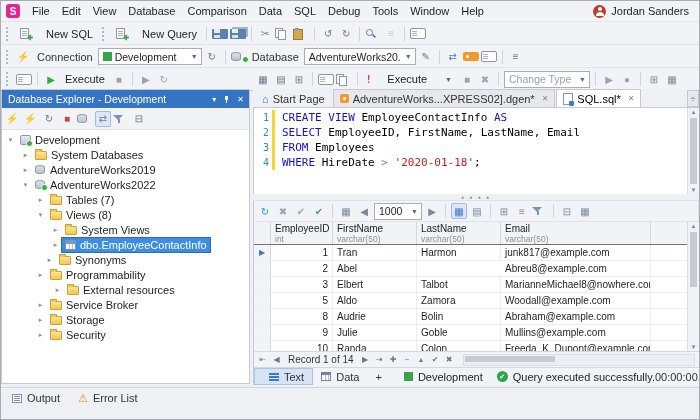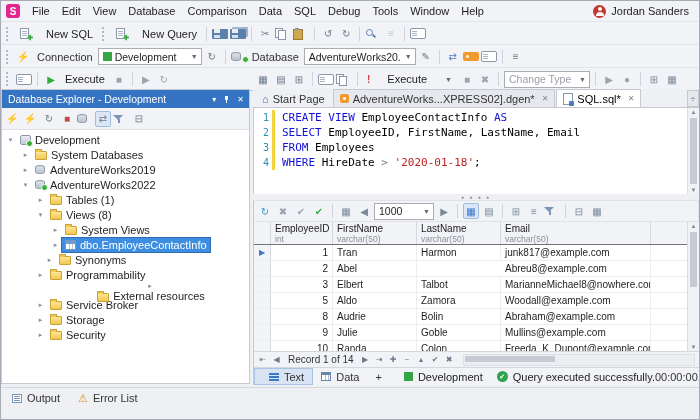--- a/index.html
+++ b/index.html
@@ -323,21 +323,21 @@
           <span class="expander">▾</span>
           <span class="row-content">
             <span class="tree-icon ic-db online"></span>
             <span class="tree-label">AdventureWorks2022</span>
           </span>
         </div>
         <div class="tree-row" style="padding-left: 34px;">
           <span class="expander">▸</span>
           <span class="row-content">
             <span class="tree-icon ic-folder"></span>
-            <span class="tree-label">Tables (1)</span>
+            <span class="tree-label">Tables (7)</span>
           </span>
         </div>
         <div class="tree-row" style="padding-left: 34px;">
           <span class="expander">▾</span>
           <span class="row-content">
             <span class="tree-icon ic-folder"></span>
             <span class="tree-label">Views (8)</span>
           </span>
         </div>
         <div class="tree-row" style="padding-left: 49px;">
@@ -361,21 +361,21 @@
             <span class="tree-label">Synonyms</span>
           </span>
         </div>
         <div class="tree-row" style="padding-left: 34px;">
           <span class="expander">▸</span>
           <span class="row-content">
             <span class="tree-icon ic-folder"></span>
             <span class="tree-label">Programmability</span>
           </span>
         </div>
-        <div class="tree-row" style="padding-left: 51px; flex-direction: column;">
+        <div class="tree-row" style="padding-left: 51px;">
           <span class="expander">▸</span>
           <span class="row-content">
             <span class="tree-icon ic-folder"></span>
             <span class="tree-label">External resources</span>
           </span>
         </div>
         <div class="tree-row" style="padding-left: 34px;">
           <span class="expander">▸</span>
           <span class="row-content">
             <span class="tree-icon ic-folder"></span>
@@ -450,21 +450,21 @@
   <div class="h-splitter">● ● ● ●</div>
 
   <div class="grid-toolbar">
       <span class="tbi" style="color: rgb(46, 154, 192);">↻</span>
       <span class="tbi" style="color: rgb(154, 164, 178);">✖</span>
       <span class="tbi" style="color: rgb(154, 164, 178);">✔</span>
       <span class="tbi" style="color: rgb(63, 174, 73);">✔</span>
       <span class="sep"></span>
       <span class="tbi" style="color: rgb(122, 138, 154);">▦</span>
       <span class="tbi" style="color: rgb(122, 138, 154);">◀</span>
-      <span class="combo" style="width: 60px;">
+      <span class="combo" style="width: 48px;">
         <span class="combo-text">1000</span>
         <span class="arrow">▼</span>
       </span>
       <span class="tbi" style="color: rgb(122, 138, 154);">▶</span>
       <span class="sep"></span>
       <span class="tbi active" style="color: rgb(58, 120, 200);">▦</span>
       <span class="tbi" style="color: rgb(122, 138, 154);">▤</span>
       <span class="sep"></span>
       <span class="tbi" style="color: rgb(122, 138, 154);">⊞</span>
       <span class="tbi" style="color: rgb(122, 138, 154);">≡</span>

